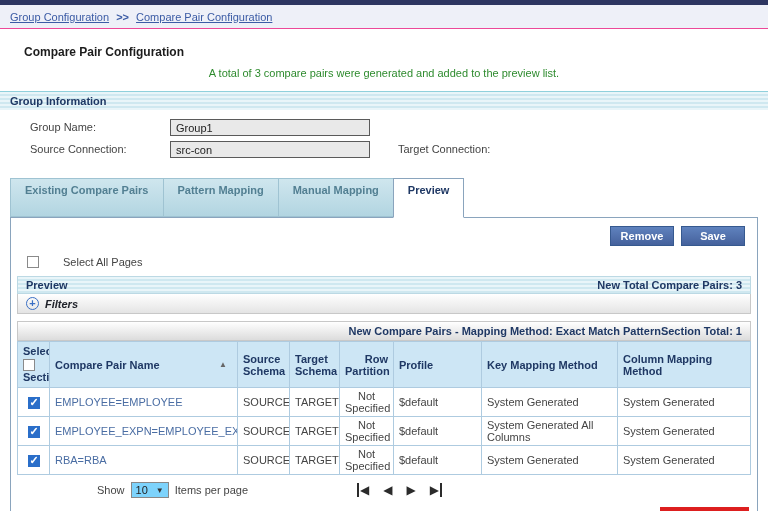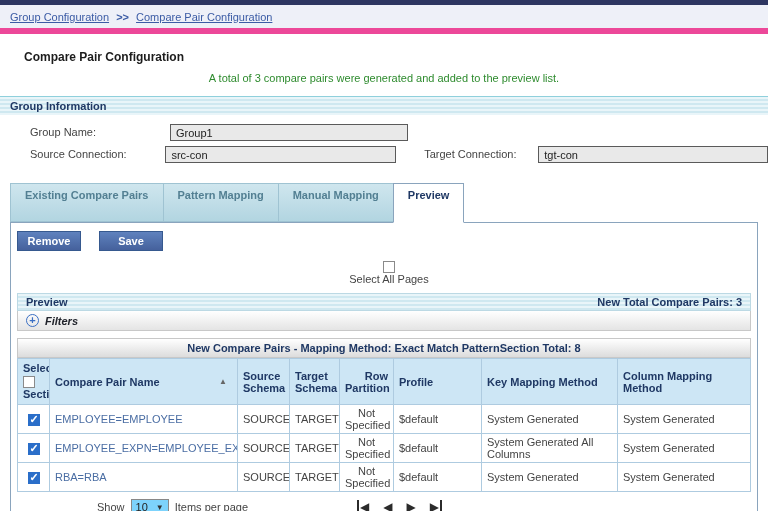--- a/index.html
+++ b/index.html
@@ -1,75 +1,75 @@
 <!DOCTYPE html>
 <html><head>
 <meta charset="utf-8">
 <style>
   * { margin:0; padding:0; box-sizing:border-box; }
   html,body { width:768px; height:511px; background:#fff; overflow:hidden;
               font-family:"Liberation Sans", sans-serif; font-size:11px; color:#333; }
 
   .top-bar { height:5px; background:#2d3561; }
-  .crumb-strip { background:#eef0f8; border-bottom:6px solid #ec4899; padding:6px 10px 5px 10px; }
+  .crumb-strip { background:#eef0f8; border-bottom:1px solid #ec4899; padding:6px 10px 5px 10px; }
   .crumb-strip a { color:#3b5ba5; text-decoration:underline; cursor:pointer; }
   .crumb-sep { color:#3b5ba5; font-weight:bold; margin:0 4px; }
 
   .page-title { font-weight:bold; font-size:12px; color:#1c1c1c; margin:16px 0 0 24px; }
   .message { text-align:center; color:#2e8b2e; margin-top:8px; }
 
   .gi-header { margin-top:12px; border-top:1px solid #8fd0dc;
      background:repeating-linear-gradient(180deg,#e9f5f9 0 2px,#cfe8f0 2px 4px);
      font-weight:bold; color:#1f3864; padding:3px 10px; }
   .gi-fields { padding:6px 0 4px 0; }
   .gi-row { display:flex; align-items:center; height:22px; }
   .gi-label { color:#444; }
   .l1 { width:140px; margin-left:30px; }
   .l2 { width:118px; margin-left:28px; }
   .fld { background:#e9e9e9; border:1px solid #5a5a5a; height:17px; padding:1px 5px;
          color:#222; line-height:14px; }
-  .w200 { width:238px; } .w235 { width:237px; }
+  .w200 { width:200px; } .w235 { width:237px; }
 
   .tabs { display:flex; margin:14px 0 0 10px; position:relative; z-index:2; }
   .tab { padding:5px 14px 20px 14px; font-weight:bold; color:#527f92; cursor:pointer;
          background:linear-gradient(180deg,#cfe6ee,#b2d5e1); border:1px solid #9fc3d2;
          border-right:none; }
   .tab:last-child { border-right:1px solid #9fc3d2; }
   .tab.active { background:#fff; color:#1f3864; border:1px solid #8aa4bd; border-bottom:1px solid #fff;
                 margin-bottom:-1px; }
 
   .panel { margin:0 10px; border:1px solid #8aa4bd; padding:8px 6px 10px 6px; height:307px; }
 
-  .toolbar { display:flex; justify-content:flex-start; gap:18px; align-items:center; padding-right:6px; }
+  .toolbar { display:flex; justify-content:flex-end; gap:7px; align-items:center; padding-right:6px; }
   .btn { width:64px; text-align:center; padding:3px 0; color:#fff; font-weight:bold; cursor:pointer;
          background:linear-gradient(180deg,#5f82be,#45619c); border:1px solid #36598f; }
   .red-annotation { border:4px solid #dd1f1f; padding:3px 14px 5px 3px; margin:-7px -10px -9px 0; }
 
   .cb { display:inline-block; width:12px; height:12px; background:#fff; border:1px solid #8a8a8a;
         vertical-align:middle; cursor:pointer; }
   .cb.checked { background:#2a6ec9; border-color:#2a6ec9; position:relative; }
   .cb.checked::after { content:"✓"; position:absolute; left:1px; top:-2px; color:#fff;
         font-size:11px; font-weight:bold; }
 
-  .select-all { margin:10px 0 8px 10px; display:flex; align-items:center; gap:0; color:#444;flex-direction:column; }
+  .select-all { margin:10px 0 8px 10px; display:flex; align-items:center; gap:24px; color:#444; }
 
   .preview-bar { display:flex; justify-content:space-between; align-items:center;
      background:repeating-linear-gradient(180deg,#e9f5f9 0 2px,#cfe8f0 2px 4px);
      border:1px solid #bcd9e4; padding:2px 8px; font-weight:bold; color:#1f3864; }
   .filters-bar { border:1px solid #c8c8c8; border-top:none;
      background:linear-gradient(180deg,#ffffff,#e4e4e4); padding:3px 8px;
      display:flex; align-items:center; gap:6px; }
   .plus-icon { display:inline-flex; width:13px; height:13px; border:1px solid #3a6fc4; border-radius:50%;
      color:#3a6fc4; font-weight:bold; align-items:center; justify-content:center; font-size:11px;
      line-height:11px; cursor:pointer; }
   .filters-label { font-weight:bold; color:#20232b;font-style:italic; }
 
   .section-bar { margin-top:7px; border:1px solid #c8c8c8;
      background:linear-gradient(180deg,#ffffff,#dcdcdc); padding:3px 8px;
-     display:flex; justify-content:center; font-weight:bold; color:#1f3864; }
+     display:flex; justify-content:flex-end; font-weight:bold; color:#1f3864; }
 
   table { width:100%; border-collapse:collapse; table-layout:fixed; margin-top:0; }
   th, td { border:1px solid #aecbe0; padding:2px 5px; font-size:11px; overflow:hidden; }
   thead th { background:#cde6f5; color:#1f3864; font-weight:bold; text-align:left;
              vertical-align:middle; height:46px; }
   .col-select { width:32px; } .col-name { width:188px; } .col-src { width:52px; }
   .col-tgt { width:50px; } .col-part { width:54px;text-align:right; } .col-prof { width:88px; }
   .col-key { width:136px; }
   .sel-head { line-height:13px; }
   .name-head { position:relative; }
@@ -110,21 +110,20 @@
 
 <div class="gi-fields">
   <div class="gi-row">
     <span class="gi-label l1">Group Name:</span>
     <span class="fld w200">Group1</span>
   </div>
   <div class="gi-row">
     <span class="gi-label l1">Source Connection:</span>
     <span class="fld w200">src-con</span>
     <span class="gi-label l2">Target Connection:</span>
-    <span class="fld w235">tgt-con</span>
   </div>
 </div>
 
 <div class="tabs">
   <div class="tab">Existing Compare Pairs</div>
   <div class="tab">Pattern Mapping</div>
   <div class="tab">Manual Mapping</div>
   <div class="tab active">Preview</div>
 </div>
 
@@ -145,21 +144,21 @@
     <span>New Total Compare Pairs: 3</span>
   </div>
 
   <div class="filters-bar">
     <span class="plus-icon">+</span>
     <span class="filters-label">Filters</span>
   </div>
 
   <div class="section-bar">
     <span>New Compare Pairs - Mapping Method: Exact Match Pattern</span>
-    <span>Section Total: 8</span>
+    <span>Section Total: 1</span>
   </div>
 
   <table>
     <thead>
       <tr>
         <th class="col-select sel-head">
           <div>Select</div>
           <span class="cb"></span>
           <div>Section</div>
         </th>

